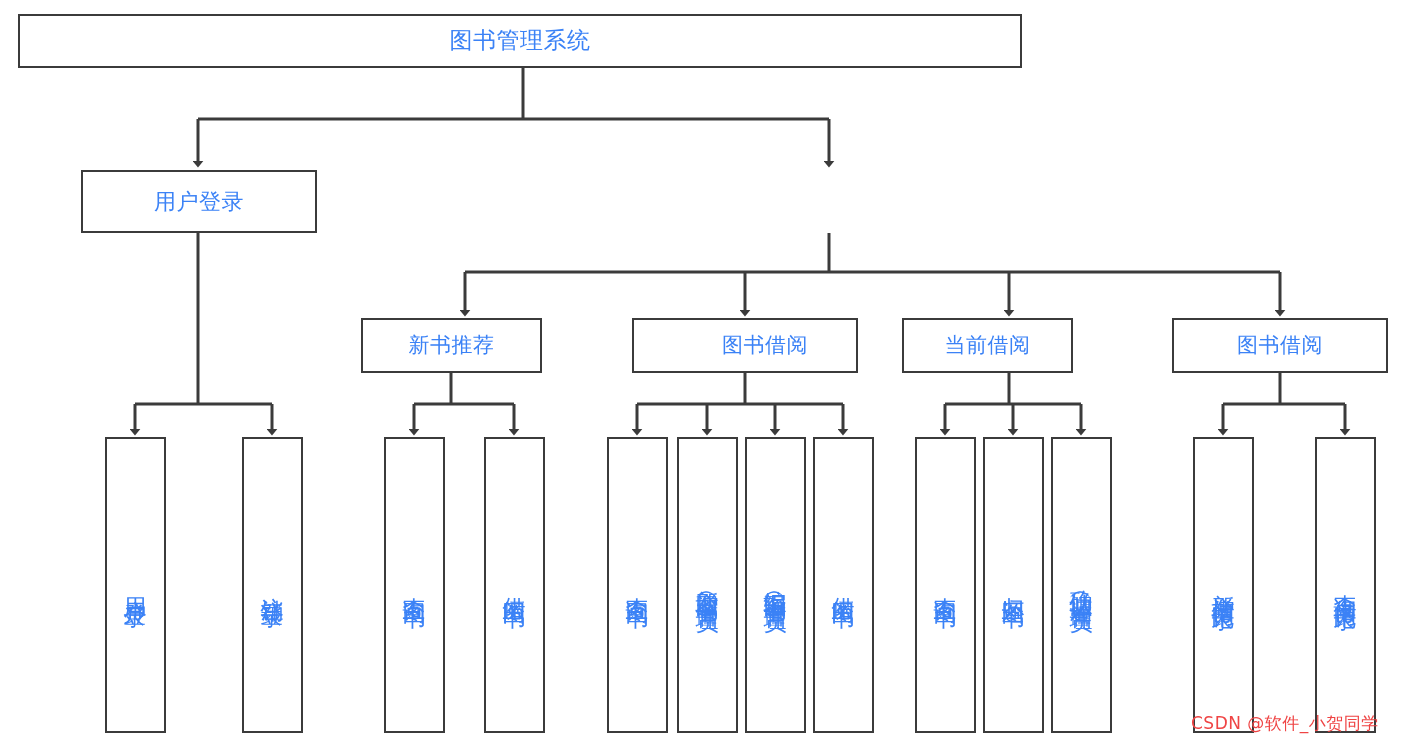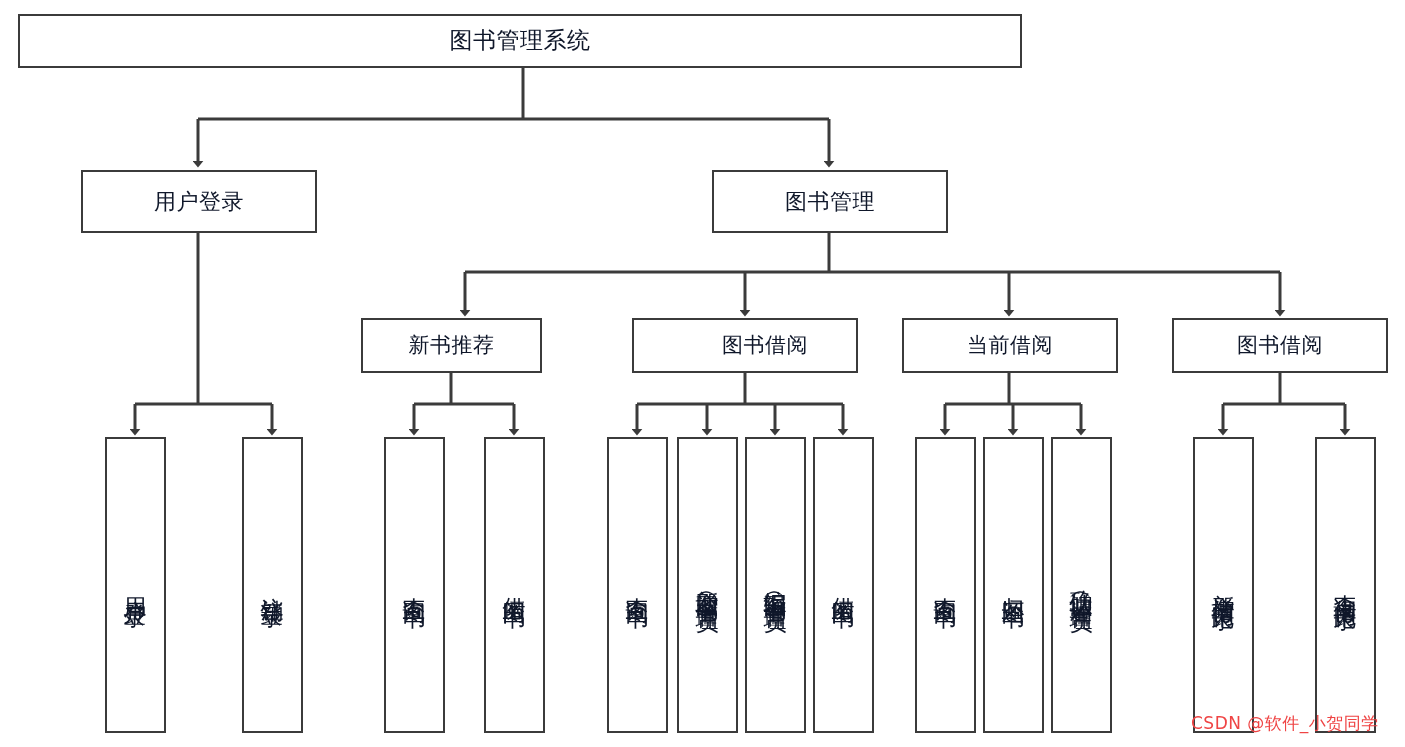--- a/index.html
+++ b/index.html
@@ -24,21 +24,21 @@
     position:absolute;
     box-sizing:border-box;
     background:#ffffff;
     border:2.5px solid #3b3b3b;
     display:flex;
     align-items:center;
     justify-content:center;
     z-index:3;
   }
   .node .lbl{
-    color:#0f172a;
+    color:#3b82f6;
     white-space:nowrap;
     line-height:1.18;
     letter-spacing:0.5px;
   }
   .node.root .lbl{ font-size:23px; }
   .node.lvl2 .lbl{ font-size:22px; }
   .node.lvl3 .lbl{ font-size:21px; }
 
   .node.leaf{
     border-width:2.5px;
@@ -121,31 +121,28 @@
     </g>
   </svg>
 
   <div class="node root" style="left:18px; top:14px; width:1004px; height:54px;">
     <span class="lbl">图书管理系统</span>
   </div>
 
   <div class="node lvl2" style="left:81px; top:170px; width:236px; height:63px;">
     <span class="lbl">用户登录</span>
   </div>
-  <div class="node lvl2" style="left:712px; top:170px; width:236px; height:63px;">
-    <span class="lbl">图书管理</span>
-  </div>
 
   <div class="node lvl3" style="left:361px; top:318px; width:181px; height:55px;">
     <span class="lbl">新书推荐</span>
   </div>
   <div class="node lvl3" style="left:632px; top:318px; width:226px; height:55px;padding-left:40px;">
     <span class="lbl">图书借阅</span>
   </div>
-  <div class="node lvl3" style="left:902px; top:318px; width:216px; height:55px;">
+  <div class="node lvl3" style="left:902px; top:318px; width:171px; height:55px;">
     <span class="lbl">当前借阅</span>
   </div>
   <div class="node lvl3" style="left:1172px; top:318px; width:216px; height:55px;">
     <span class="lbl">图书借阅</span>
   </div>
 
   <div class="node leaf" style="left:105px; top:437px; width:61px; height:296px;">
     <span class="lbl">用户登录</span>
   </div>
   <div class="node leaf" style="left:242px; top:437px; width:61px; height:296px;">

